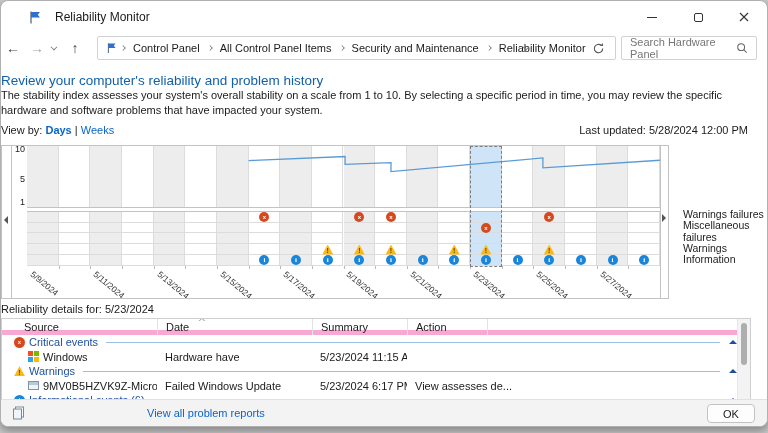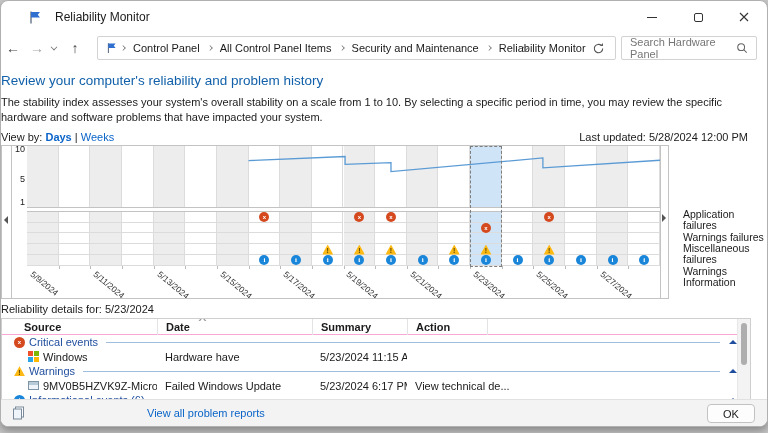--- a/index.html
+++ b/index.html
@@ -30,28 +30,28 @@
   .crumb { padding:0 5px; color:#1b1b1b; white-space:nowrap; }
   .addr-flag { margin-left:8px; }
   .addr-right { position:absolute; right:0; top:0; height:22px; display:flex; align-items:center; }
   .searchbox { position:absolute; right:10px; top:3px; width:136px; height:24px; border:1px solid #d2d2d2;
                border-radius:2px; display:flex; align-items:center; background:#fff; }
   .searchbox .ph { margin-left:8px; color:#767676; font-size:11px; flex:1; }
 
   
   .content { padding:0 0; position:relative; }
   .page-heading { margin-top:10px; font-size:13.5px; font-weight:500; color:#1160a9; }
-  .page-desc { margin-top:7px; font-size:11px; line-height:1.4; color:#1b1b1b; max-width:748px; }
+  .page-desc { margin-top:0; font-size:11px; line-height:1.4; color:#1b1b1b; max-width:748px; }
   .viewby-row { margin-top:5px; font-size:11px; color:#1b1b1b; position:relative; height:14px; }
   .link { color:#0a64c8; text-decoration:none; }
   .bold { font-weight:bold; }
   .last-updated { position:absolute; right:19px; top:0; }
 
   
-  .chart-area { position:relative; height:154px; }
+  .chart-area { position:relative; margin-top:7px; height:154px; }
   .chart-box { position:absolute; left:0; top:0; width:668px; height:154px; border:1px solid #c3c3c3;
                display:flex; background:#fff; overflow:hidden; }
   .lgutter { width:10px; border-right:1px solid #c3c3c3; position:relative; }
   .rgutter { width:8px; border-left:1px solid #c3c3c3; position:relative; }
   .tri-l { position:absolute; top:70px; left:2px; width:0; height:0; border:4px solid transparent; border-right-color:#555; border-left:none; }
   .tri-r { position:absolute; top:68px; left:1px; width:0; height:0; border:4px solid transparent; border-left-color:#555; border-right:none; }
   .ystrip { width:15px; position:relative; font-size:9px; color:#1b1b1b; }
   .ystrip span { position:absolute; right:2px; }
   .chart-main { flex:1; position:relative; }
   .plot { height:62px; border-bottom:1px solid #c3c3c3; position:relative; }
@@ -77,21 +77,21 @@
   .ic-info { width:10px; height:10px; border-radius:50%; background:#1a86d9; color:#fff; font-size:7px; font-weight:bold;
              display:flex; align-items:center; justify-content:center; line-height:1; font-family:"Liberation Serif",serif; }
   .ic-warn { width:11px; height:10px; background:#fdb913; clip-path:polygon(50% 0,100% 100%,0 100%);
              color:#5a4500; font-size:7px; font-weight:bold; display:flex; align-items:flex-end; justify-content:center; line-height:1.1; }
 
   
   .details-label { margin-top:4px; font-size:11px; color:#1b1b1b; }
   .details-table { margin-top:3px; width:750px; height:95px; border:1px solid #cfcfcf; border-bottom:none;
                    position:relative; overflow:hidden; font-size:11px; background:#fff; }
   .thead { display:grid; grid-template-columns:155px 155px 95px 80px 1fr; height:16px; align-items:center;
-           border-bottom:1px solid #f9a8d4; color:#1b1b1b; width:737px;font-weight:bold; }
+           border-bottom:5px solid #f9a8d4; color:#1b1b1b; width:737px; }
   .thead .hcell { padding-left:8px; height:16px; display:flex; align-items:center; position:relative; }
   .thead .hcell + .hcell { border-left:1px solid #e3e3e3; }
   .thead .hcell:first-child { padding-left:22px; }
   .sort-chev { position:absolute; top:-3px; left:42px; color:#9a9a9a; font-size:8px; transform:scaleX(1.8); }
   .tbody { width:737px; }
   .trow.group { height:15px; display:flex; align-items:center; padding-left:12px; }
   .glabel { color:#1f4e9e; margin-left:4px; white-space:nowrap; }
   .grule { flex:1; border-top:1px solid #9fbede; margin:0 9px 0 8px; }
   .gchev { width:0; height:0; border:4px solid transparent; border-bottom-color:#1f4e9e; border-top:none; margin-right:2px; }
   .trow.item { height:14px; display:grid; grid-template-columns:155px 155px 95px 1fr; align-items:center; }
@@ -438,21 +438,20 @@
               <span class="dlab" style="left: 91.25%;">5/27/2024</span>
               <span class="tick" style="left: 95%;"></span>
             </div>
           <div class="sel-outline" id="seloutline" style="left: 70%; width: 5%;"></div>
         </div>
         <div class="rgutter">
             <span class="tri-r"></span>
           </div>
       </div>
       <div class="legend" id="legend">
-          <div>Application failures</div>
           <div>Warnings failures</div>
           <div>Miscellaneous failures</div>
           <div>Warnings</div>
           <div>Information</div>
         </div>
     </div>
 
     <div class="details-label">Reliability details for: 5/23/2024</div>
 
     <div class="details-table">
@@ -488,21 +487,21 @@
             <span class="grule"></span>
             <span class="gchev"></span>
           </div>
           <div class="trow item">
             <span class="cell src">
               <span class="ric ic-appwin"></span>
               <span>9MV0B5HZVK9Z-Microsoft.Gamin...</span>
             </span>
             <span class="cell">Failed Windows Update</span>
             <span class="cell">5/23/2024 6:17 PM</span>
-            <span class="cell link">View technical de...</span>
+            <span class="cell link">View assesses de...</span>
           </div>
           <div class="trow group">
             <span class="ic-info" style="width: 11px; height: 11px;">i</span>
             <span class="glabel">Informational events (6)</span>
             <span class="grule"></span>
             <span class="gchev"></span>
           </div>
           <div class="trow item">
             <span class="cell src">
               <span class="ric ic-appwin"></span>

